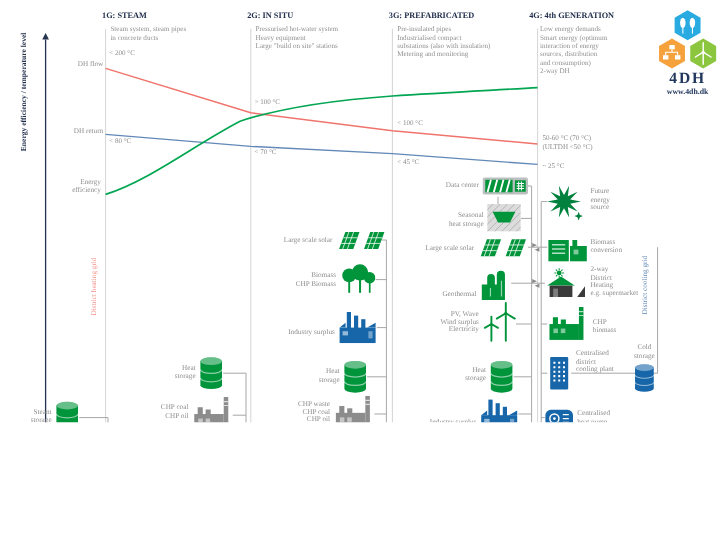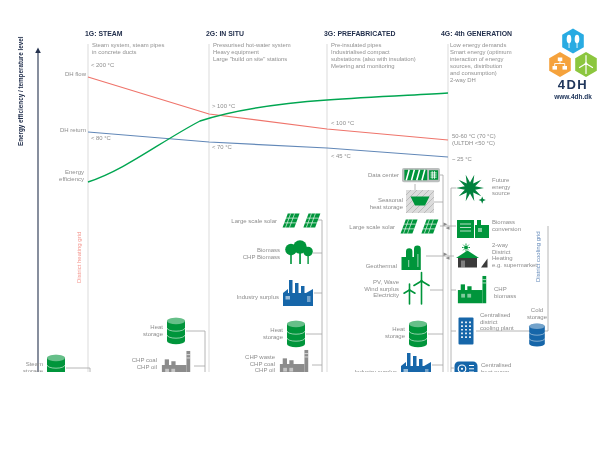--- a/index.html
+++ b/index.html
@@ -1,17 +1,17 @@
 <!DOCTYPE html>
 <html><head>
 <meta charset="utf-8">
 <style>
   html,body{margin:0;padding:0;background:#fff;}
   .stage{position:relative;width:607px;height:352px;background:#fff;
-         font-family:Liberation Sans, sans-serif;overflow:hidden;margin-top:20px;}
+         font-family:Liberation Serif, serif;overflow:hidden;}
   .abs{position:absolute;}
   .lbl{position:absolute;font-size:6px;line-height:6.6px;color:#8d8d8d;white-space:pre-line;}
   .r{text-align:right}.c{text-align:center}
   .ann{position:absolute;font-size:5.9px;line-height:6.6px;color:#8d8d8d;white-space:pre-line;}
   .gt{position:absolute;font-size:6.9px;font-weight:bold;color:#23304d;}
   .gd{position:absolute;font-size:5.9px;line-height:7px;color:#909090;white-space:pre-line;}
   .tick{position:absolute;font-size:6.4px;font-weight:bold;color:#23304d;text-align:center;}
   .vert{position:absolute;transform:rotate(-90deg);transform-origin:0 0;font-size:6px;white-space:nowrap;}
   .yaxis-lbl{font-size:6.3px;font-weight:bold;color:#23304d;}
   .dev{position:absolute;font-size:6px;line-height:8px;color:#23304d;white-space:pre-line;}

